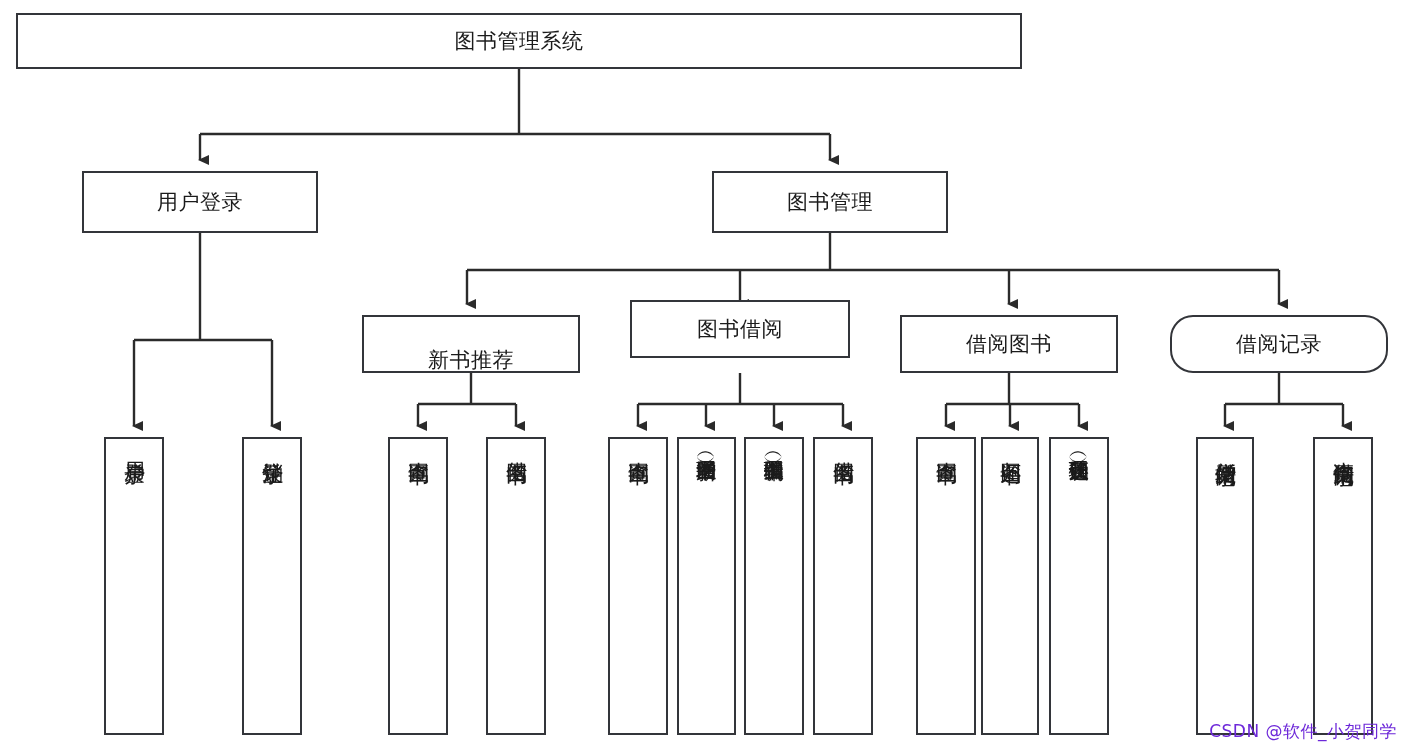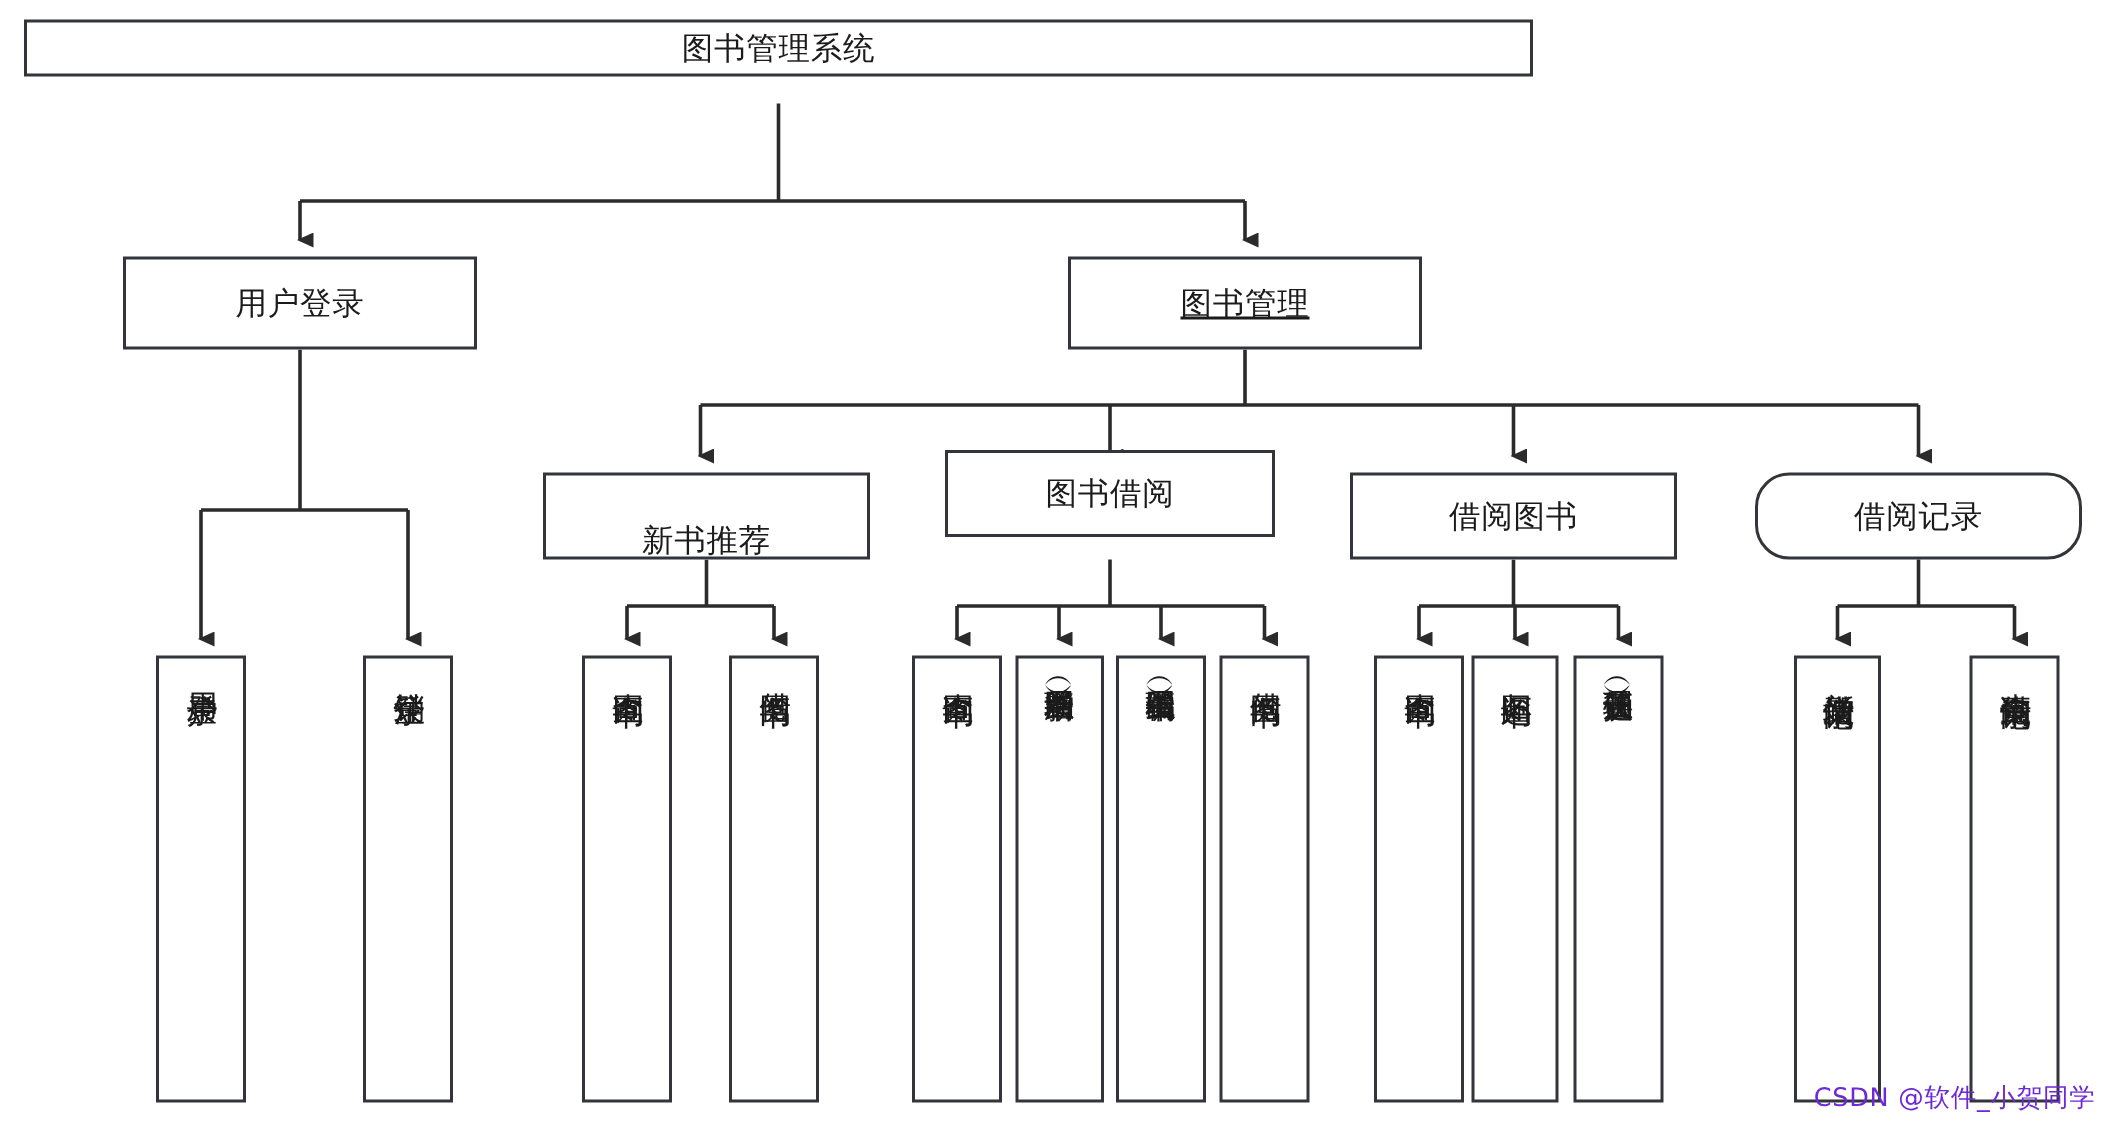--- a/index.html
+++ b/index.html
@@ -140,28 +140,28 @@
     </g>
 
     <g>
       <path class="wire" d="M1279,373 L1279,404"></path>
       <path class="wire" d="M1225,404 L1343,404"></path>
       <path class="wire" d="M1225,404 L1225,426" marker-end="url(#arw)"></path>
       <path class="wire" d="M1343,404 L1343,426" marker-end="url(#arw)"></path>
     </g>
   </svg>
 
-  <div class="node horizontal" style="left:16px; top:13px; width:1006px; height:38px;">
+  <div class="node horizontal" style="left:16px; top:13px; width:1006px; height:56px;">
     <span class="label">图书管理系统</span>
   </div>
 
   <div class="node horizontal" style="left:82px; top:171px; width:236px; height:62px;">
     <span class="label">用户登录</span>
   </div>
-  <div class="node horizontal" style="left:712px; top:171px; width:236px; height:62px;text-decoration:underline;">
+  <div class="node horizontal" style="left:712px; top:171px; width:236px; height:62px;">
     <span class="label">图书管理</span>
   </div>
 
   <div class="node horizontal" style="left:362px; top:315px; width:218px; height:58px;align-items:flex-end;">
     <span class="label">新书推荐</span>
   </div>
   <div class="node horizontal" style="left:630px; top:300px; width:220px; height:58px;">
     <span class="label">图书借阅</span>
   </div>
   <div class="node horizontal" style="left:900px; top:315px; width:218px; height:58px;">

